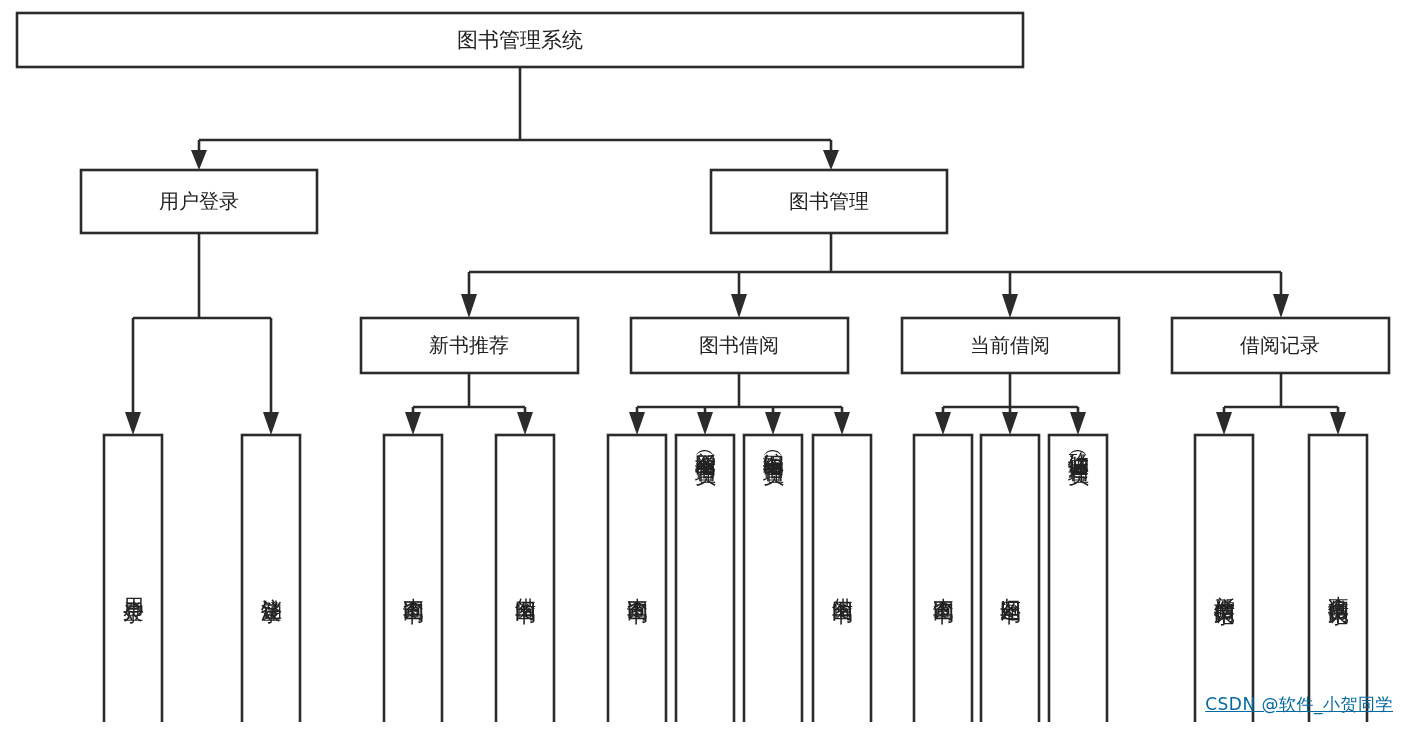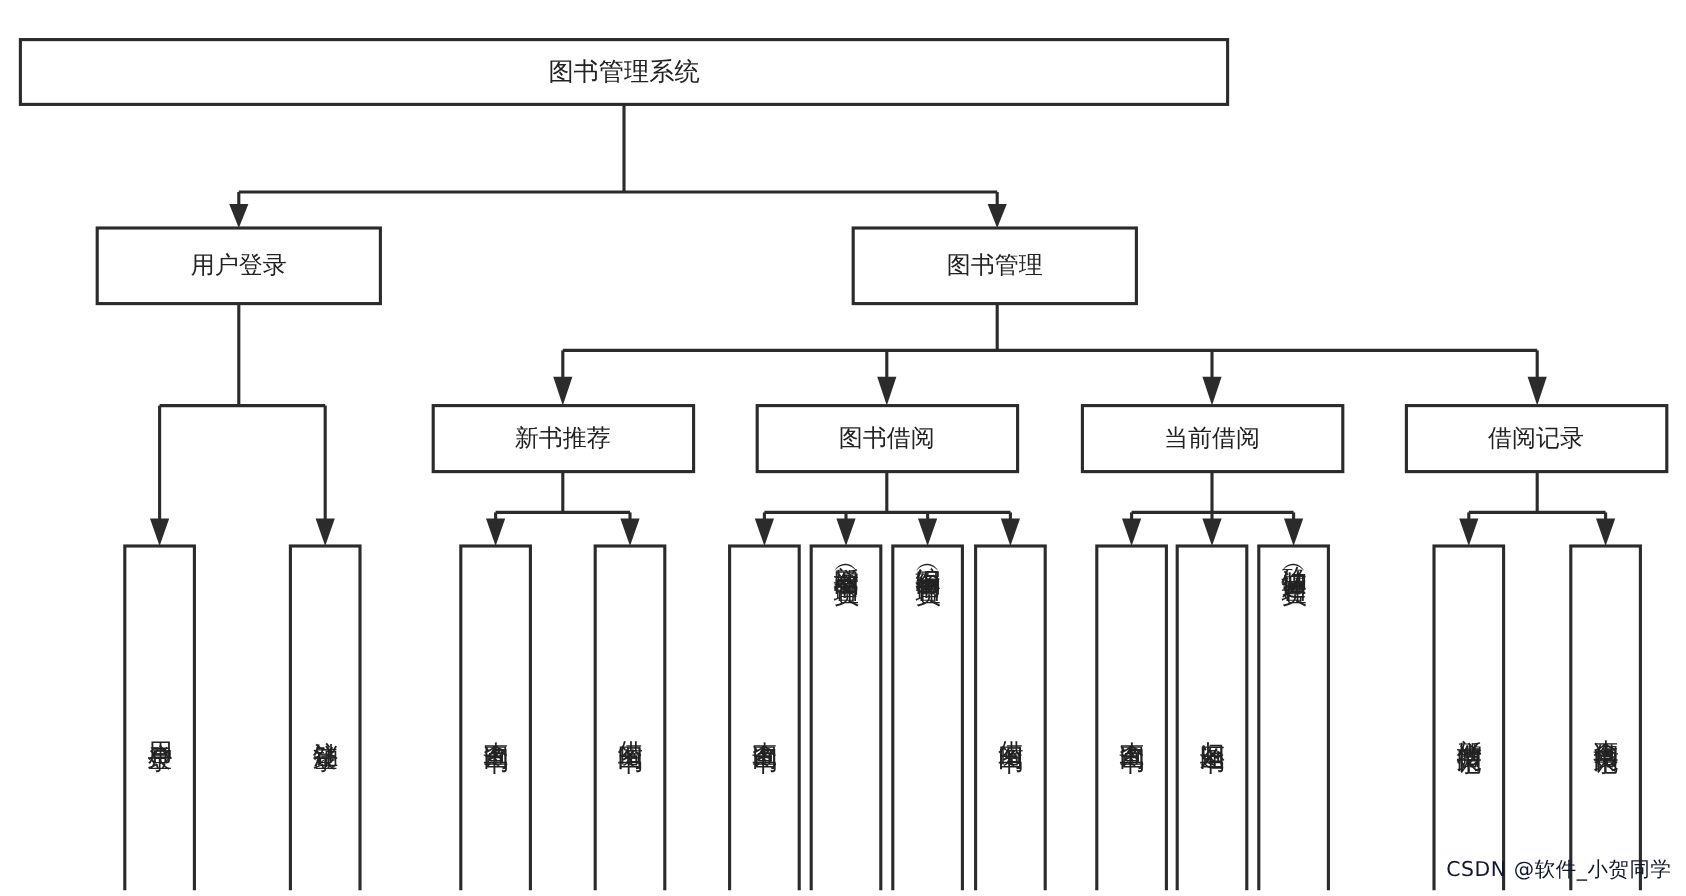--- a/index.html
+++ b/index.html
@@ -10,21 +10,20 @@
   }
   body {
     font-family: "DejaVu Sans", "Liberation Sans", sans-serif;
   }
   #diagram-root {
     position: relative;
     width: 1405px;
     height: 722px;
     background: #ffffff;
     overflow: hidden;
-    margin-top: 20px;
   }
   svg.flowchart {
     position: absolute;
     top: 0;
     left: 0;
     width: 1405px;
     height: 747px;
   }
   .node-rect {
     fill: #ffffff;
@@ -66,23 +65,24 @@
     letter-spacing: 2px;
     color: #222222;
     white-space: nowrap;
   }
   .watermark {
     position: absolute;
     right: 12px;
     bottom: 6px;
     font-family: "DejaVu Sans", "Liberation Sans", sans-serif;
     font-size: 17px;
-    color: #0f172a;
+    color: #0369a1;
     letter-spacing: 0.5px;
     white-space: nowrap;
+    text-decoration: underline;
   }
 </style>
 </head>
 <body>
 
 <div id="diagram-root">
 
   <svg class="flowchart" viewBox="0 0 1405 747" xmlns="http://www.w3.org/2000/svg">
 
     <g>

